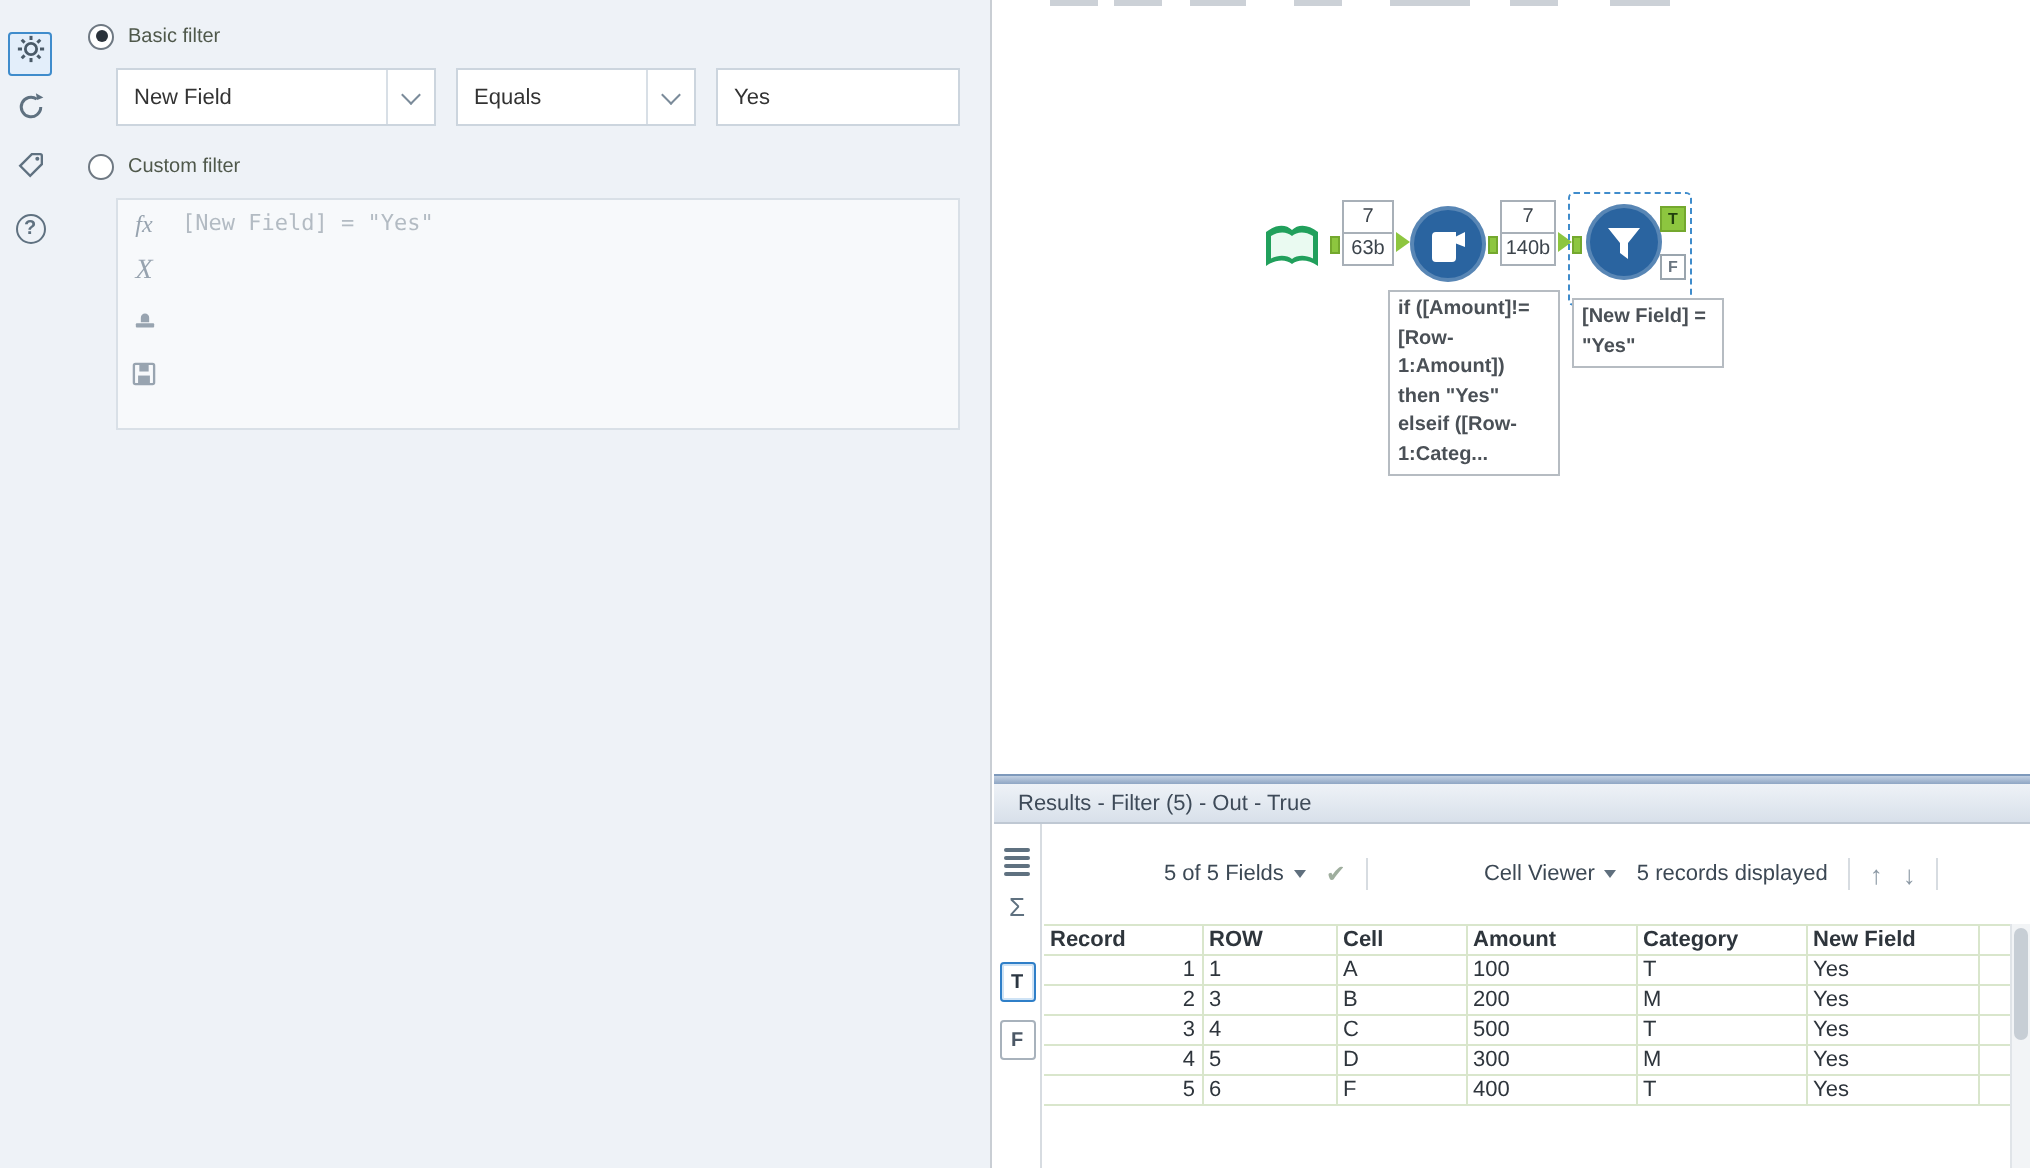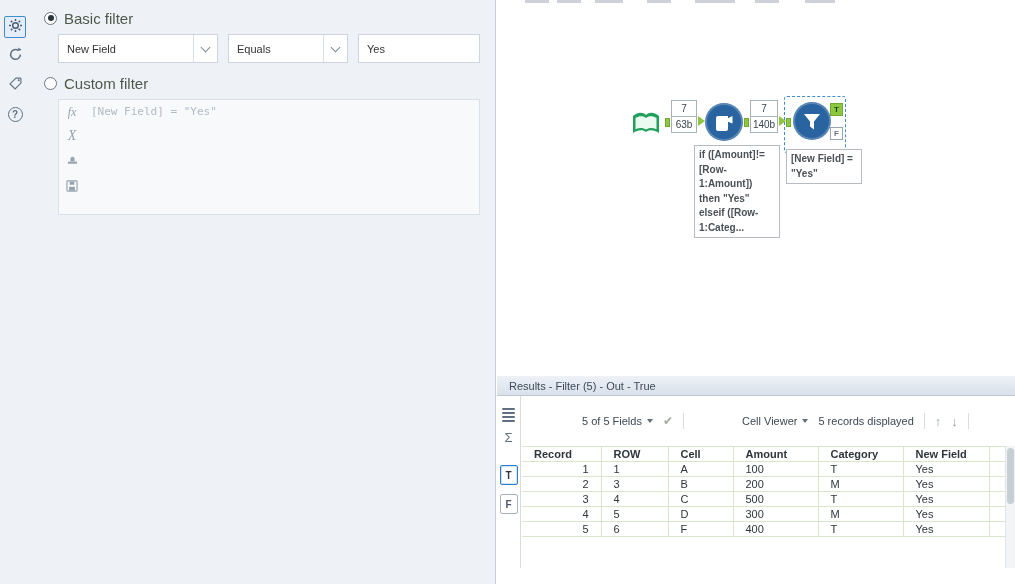--- a/index.html
+++ b/index.html
@@ -13,21 +13,21 @@
   .tabbox{width:22px;height:22px;display:flex;align-items:center;justify-content:center;cursor:default;}
   .tabbox.sel{background:#e3eefa;border:1px solid #3f8ccc;border-radius:2px;}
   .helpq{width:15px;height:15px;border:1.3px solid #5f7180;border-radius:50%;font-size:10px;font-weight:bold;color:#5f7180;display:flex;align-items:center;justify-content:center;}
   .config-body{position:absolute;left:30px;top:0;right:0;bottom:0;padding:10px 14px 0 8px;}
   .title-row{display:flex;align-items:center;margin:4px 0 20px 0;}
   .title{font-size:17px;color:#3a4654;font-weight:500;white-space:nowrap;}
   .title-rule{flex:1;height:1px;background:#c9d3dd;margin-left:12px;}
   .radio-row{display:flex;align-items:center;gap:7px;margin-left:6px;height:16px;}
   .radio{width:13px;height:13px;border:1px solid #6e7882;border-radius:50%;background:#fff;position:relative;flex:0 0 auto;}
   .radio.checked::after{content:"";position:absolute;left:2.5px;top:2.5px;width:6px;height:6px;background:#2b333b;border-radius:50%;}
-  .radio-label{font-size:15px;color:#4f584b;}
+  .radio-label{font-size:10px;color:#4f584b;}
   .controls-row{display:flex;gap:10px;margin:8px 0 12px 20px;}
   .combo{height:29px;background:#fff;border:1px solid #ccd5de;display:flex;align-items:center;font-size:11px;color:#333;}
   .combo-text{padding:0 8px;flex:1;white-space:nowrap;overflow:hidden;}
   .combo-btn{width:24px;align-self:stretch;border-left:1px solid #d8dfe6;display:flex;align-items:center;justify-content:center;}
   .chev{width:7px;height:7px;border-right:1.5px solid #7b8b9a;border-bottom:1.5px solid #7b8b9a;transform:rotate(45deg);margin-top:-3px;}
   .value-input{width:122px;height:29px;border:1px solid #ccd5de;background:#fff;font-family:"Liberation Sans",sans-serif;font-size:11px;color:#333;padding:0 8px;outline:none;}
   .expr{margin:8px 0 0 20px;width:422px;height:116px;background:#f7f9fb;border:1px solid #d9e0e7;display:flex;}
   .expr-gutter{width:26px;padding-top:5px;display:flex;flex-direction:column;align-items:center;gap:8px;}
   .gut-fx{font-family:"Liberation Serif",serif;font-style:italic;font-size:12px;color:#97a3af;}
   .gut-x{font-family:"Liberation Serif",serif;font-style:italic;font-size:14px;color:#97a3af;}
@@ -44,40 +44,40 @@
   .sel-box{position:absolute;border:1px dashed #3f8ccc;border-radius:3px;}
   .io-box{position:absolute;width:13px;height:13px;font-size:8px;font-weight:bold;display:flex;align-items:center;justify-content:center;border:1px solid #74a82e;}
   .io-true{background:#8dc63f;color:#21400e;}
   .io-false{background:#fff;border:1px solid #9aa5ae;color:#6a7580;}
   .annotation{position:absolute;background:#fff;border:1px solid #b6bcc2;padding:2px 4px;font-size:10px;font-weight:bold;color:#4a5056;white-space:pre-line;line-height:1.45;}
 
   
   .splitter{position:absolute;left:497px;top:387px;width:518px;height:5px;background:linear-gradient(#c2d0e2,#8fa6c4);border-top:1px solid #7e99bb;cursor:row-resize;}
 
   
-  .results{position:absolute;left:497px;top:376px;width:518px;height:192px;background:#fff;}
+  .results{position:absolute;left:497px;top:392px;width:518px;height:192px;background:#fff;}
   .results-header{height:20px;background:linear-gradient(#eef2f7,#d8e0ea);border-bottom:1px solid #bfc8d3;font-size:11px;color:#3e4a58;line-height:20px;padding-left:12px;}
   .results-body{position:absolute;top:20px;left:0;right:0;bottom:0;}
   .strip{position:absolute;left:0;top:0;width:24px;height:100%;border-right:1px solid #d7dce1;background:#fff;display:flex;flex-direction:column;align-items:center;padding-top:12px;gap:9px;}
   .rows-icon{display:flex;flex-direction:column;gap:2px;}
   .rows-icon i{display:block;width:13px;height:2px;background:#5f7180;border-radius:1px;}
   .sigma{font-size:13px;color:#5f7180;line-height:1;}
   .side-tab{width:18px;height:20px;border:1px solid #a8b2bc;border-radius:2px;display:flex;align-items:center;justify-content:center;font-size:10px;font-weight:bold;color:#4c5866;background:#fff;}
   .side-tab.sel{border:1px solid #2f7fc8;box-shadow:inset 0 0 0 1px #cfe3f5;color:#2b3642;}
   .side-tab.first{margin-top:12px;}
   .results-main{position:absolute;left:25px;top:0;right:0;bottom:0;}
   .toolbar{height:50px;display:flex;align-items:center;gap:10px;padding-left:12px;font-size:11px;color:#3c4854;}
   .dd{display:flex;align-items:center;gap:5px;padding-left:48px;}
   .dd-tri{width:0;height:0;border-left:3.5px solid transparent;border-right:3.5px solid transparent;border-top:4px solid #5f6f7d;}
   .tb-sep{width:1px;height:16px;background:#d7dce1;}
   .tb-arrow{font-size:13px;color:#8b98a4;line-height:1;}
   .check{color:#9fae9e;font-size:12px;line-height:1;}
   .grid-wrap{position:absolute;top:50px;left:0;}
   table.grid{border-collapse:collapse;table-layout:fixed;width:484px;font-size:11px;color:#2e353c;border-top:1px solid #d9e6cc;}
-  .grid th,.grid td{border-right:1px solid #d9e6cc;border-bottom:1px solid #d9e6cc;padding:1px 12px;height:15px;overflow:hidden;white-space:nowrap;text-align:left;}
+  .grid th,.grid td{border-right:1px solid #d9e6cc;border-bottom:1px solid #d9e6cc;padding:1px 3px;height:15px;overflow:hidden;white-space:nowrap;text-align:left;}
   .grid th{font-weight:bold;}
   .grid td.num{text-align:right;}
   .vscroll{position:absolute;right:0;top:50px;bottom:0;width:10px;background:#f2f4f6;border-left:1px solid #e0e4e8;}
   .vthumb{position:absolute;top:2px;left:1px;right:1px;height:56px;background:#c7ced5;border-radius:4px;}
 </style>
 </head>
 <body>
 
 <div class="app">
 

